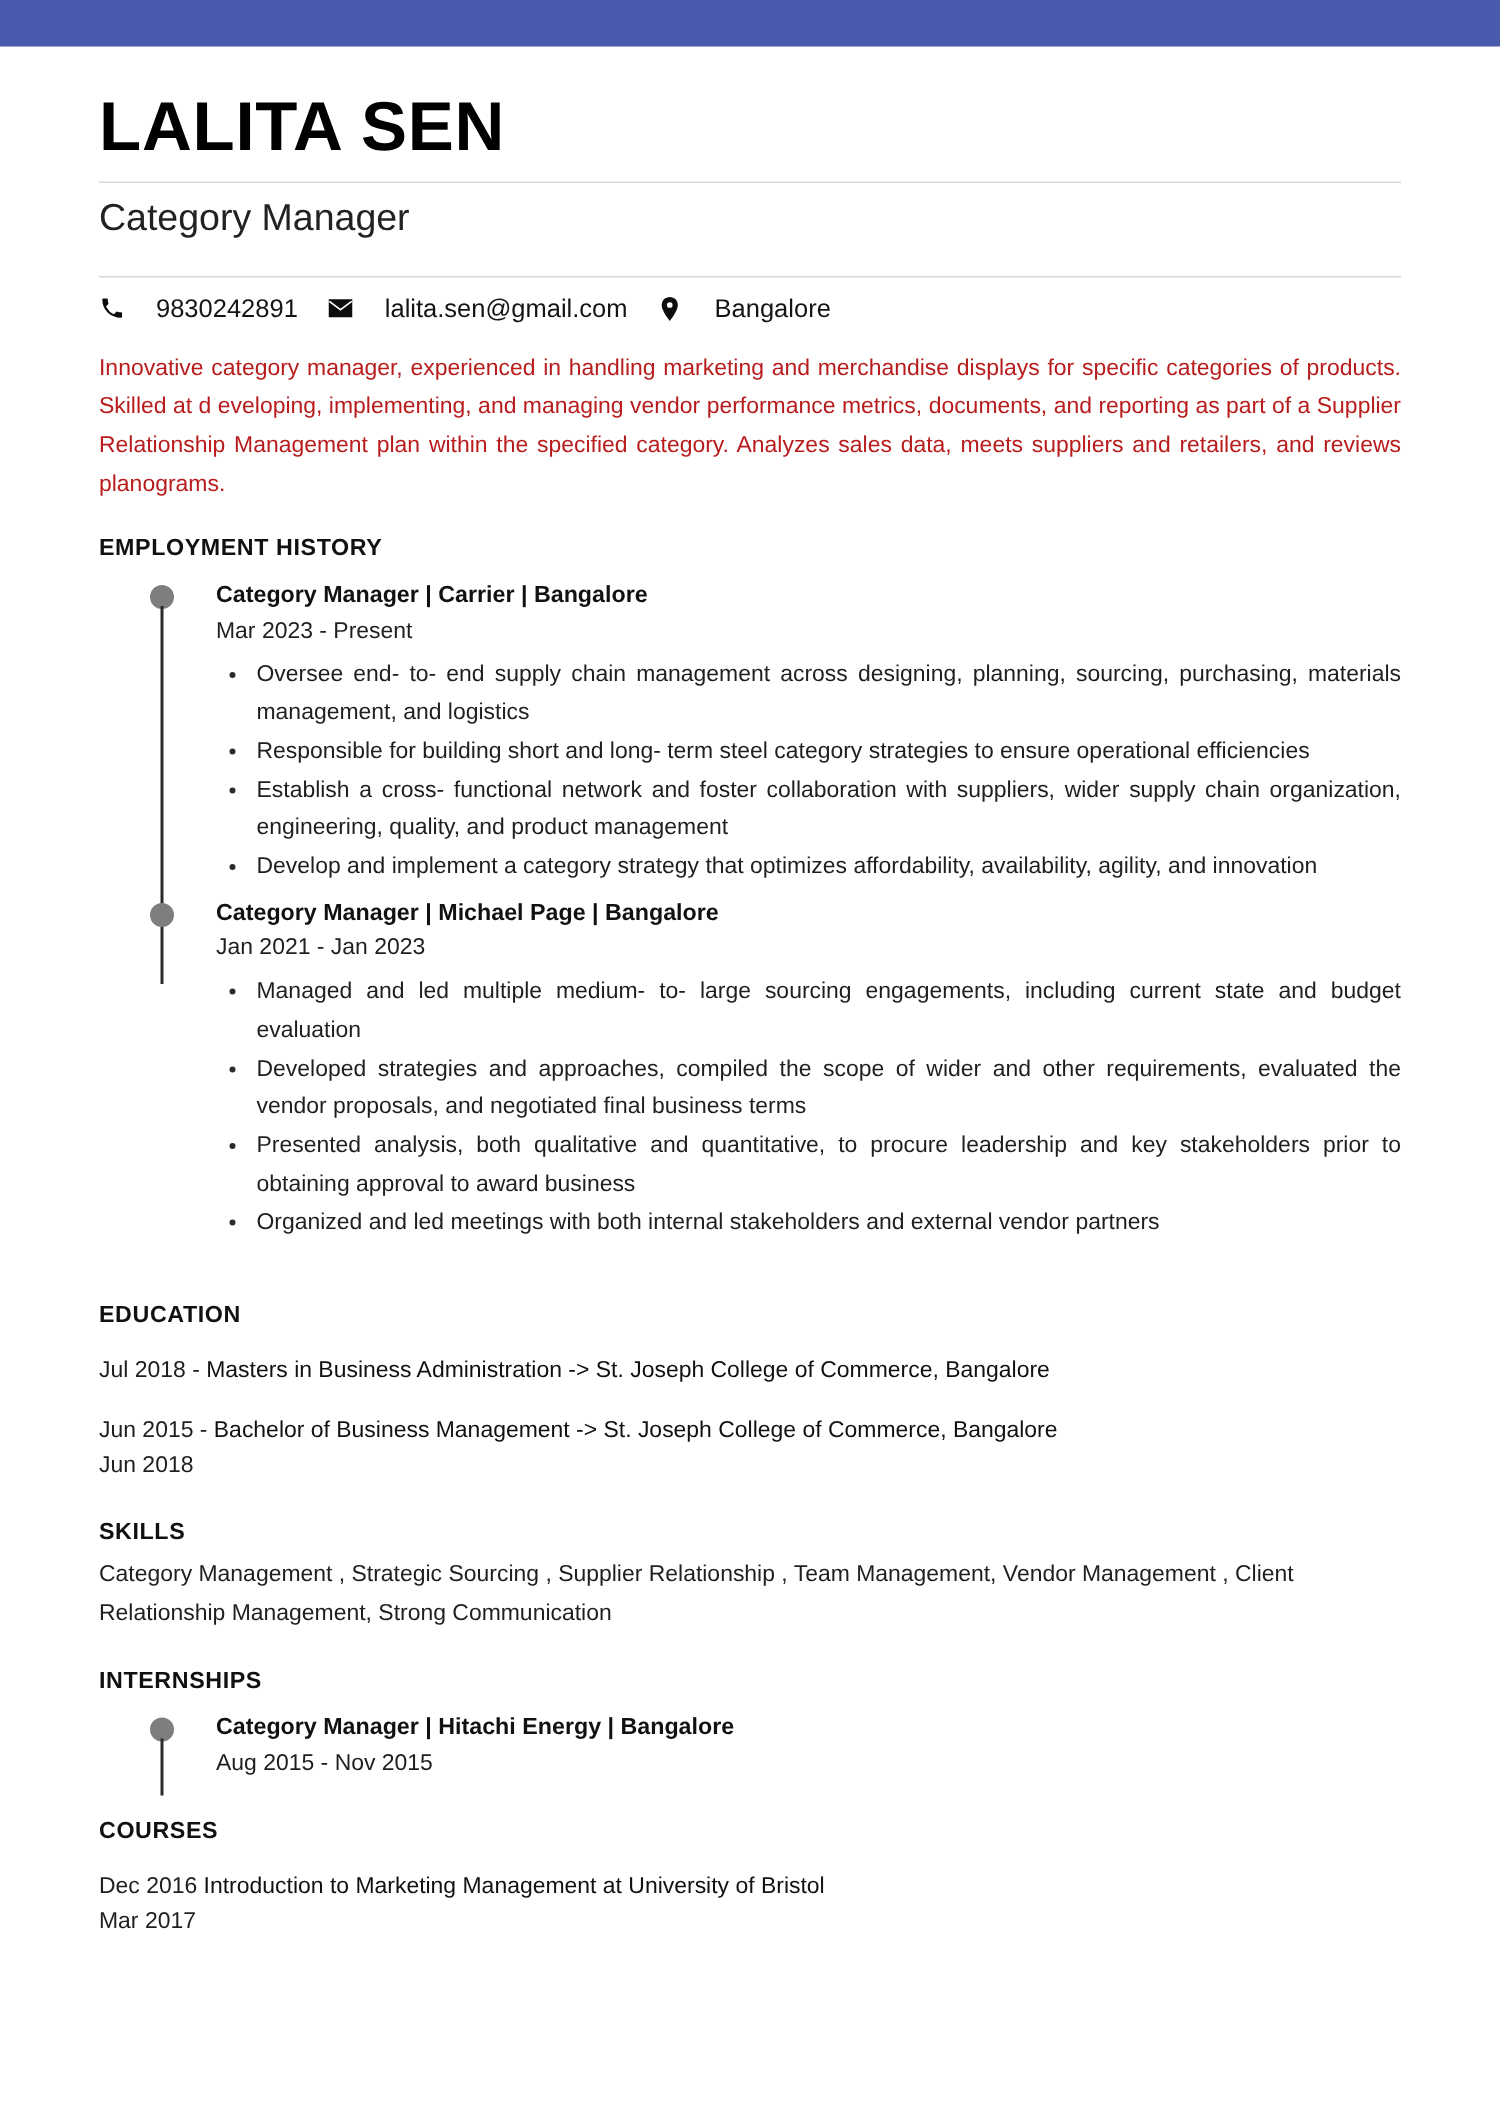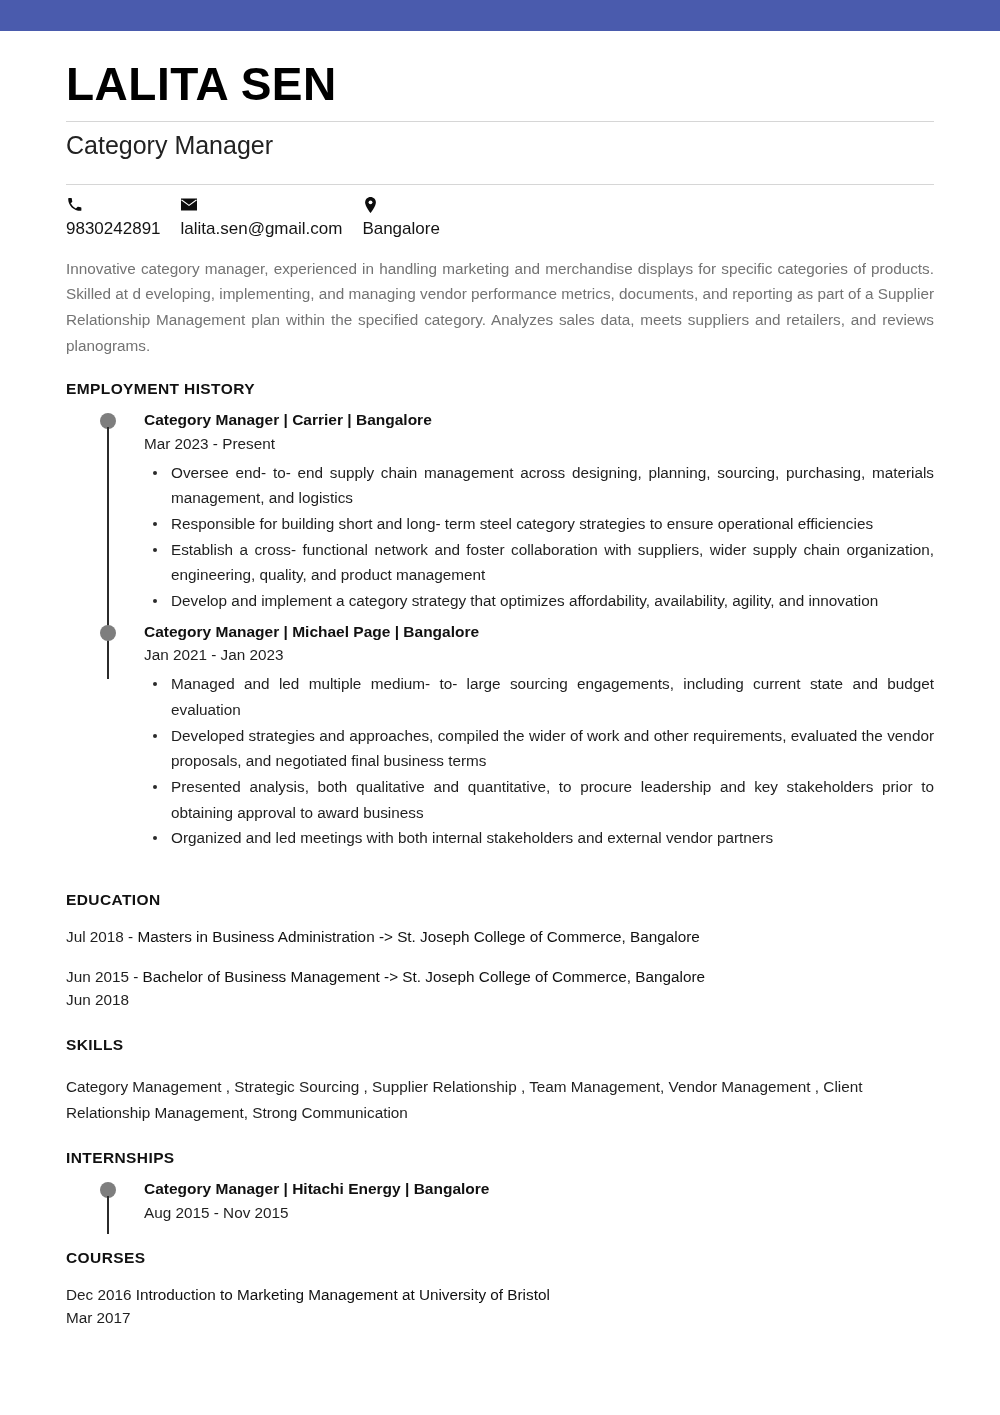--- a/index.html
+++ b/index.html
@@ -56,43 +56,42 @@
     display: flex;
     align-items: center;
     gap: 7px;
     font-size: 17px;
     color: #141414;
     padding: 12px 0 0 0;
     line-height: 1;
   }
   .contact-item {
     display: inline-flex;
-    align-items: flex-start;
-    gap: 7px;
+    align-items: flex-end;
+    gap: 22px;
     margin-right: 13px;
     white-space: nowrap;
-    flex-direction: column;
   }
   .contact-item:last-child { margin-right: 0; }
   .ci-ico {
     display: inline-flex;
     align-items: center;
     justify-content: center;
     width: 16px;
     height: 16px;
     flex: 0 0 auto;
   }
   .ci-ico svg { display: block; }
 
   
   .summary {
     font-size: 15.3px;
     line-height: 1.68;
     text-align: justify;
-    color: #737373;
+    color: #b91c1c;
     margin: 19px 0 0 0;
   }
 
   
   .sec-head {
     font-size: 15.5px;
     font-weight: bold;
     letter-spacing: 0.4px;
     color: #111111;
     text-transform: uppercase;
@@ -168,21 +167,21 @@
     font-size: 15.3px;
     line-height: 1.5;
     color: #1f1f1f;
   }
   .dated-block .ddate { font-weight: 400; }
   .dated-block .dmain { font-weight: normal; color: #111111; }
   .dated-block .dend { display: block; font-weight: 400; }
 
   
   .skills-text {
-    margin-top: 20px;
+    margin-top: 6px;
     font-size: 15.3px;
     line-height: 1.68;
     color: #1f1f1f;
   }
 
   .sec-head.tight { margin-top: 24px; }
   .sec-head.edu { margin-top: 40px; }
 </style>
 </head>
 <body>
@@ -251,21 +250,21 @@
     </div>
 
     <div class="entry-gap"></div>
 
     <div class="tl-entry">
       <span class="tl-dot"></span>
       <div class="entry-title">Category Manager  | Michael Page |  Bangalore</div>
       <div class="entry-dates">Jan 2021 - Jan 2023</div>
       <ul class="bullets">
         <li>Managed and led multiple medium- to- large sourcing engagements, including current state and budget evaluation</li>
-        <li>Developed strategies and approaches, compiled the wider of work and other requirements, evaluated the vendor proposals, and negotiated final business terms</li>
+        <li>Developed strategies and approaches, compiled the scope of wider and other requirements, evaluated the vendor proposals, and negotiated final business terms</li>
         <li>Presented analysis, both qualitative and quantitative, to procure leadership and key stakeholders prior to obtaining approval to award business</li>
         <li>Organized and led meetings with both internal stakeholders and external vendor partners</li>
       </ul>
     </div>
 
   </div>
 
   <div class="sec-head edu">EDUCATION</div>
 
   <div class="dated-block">

